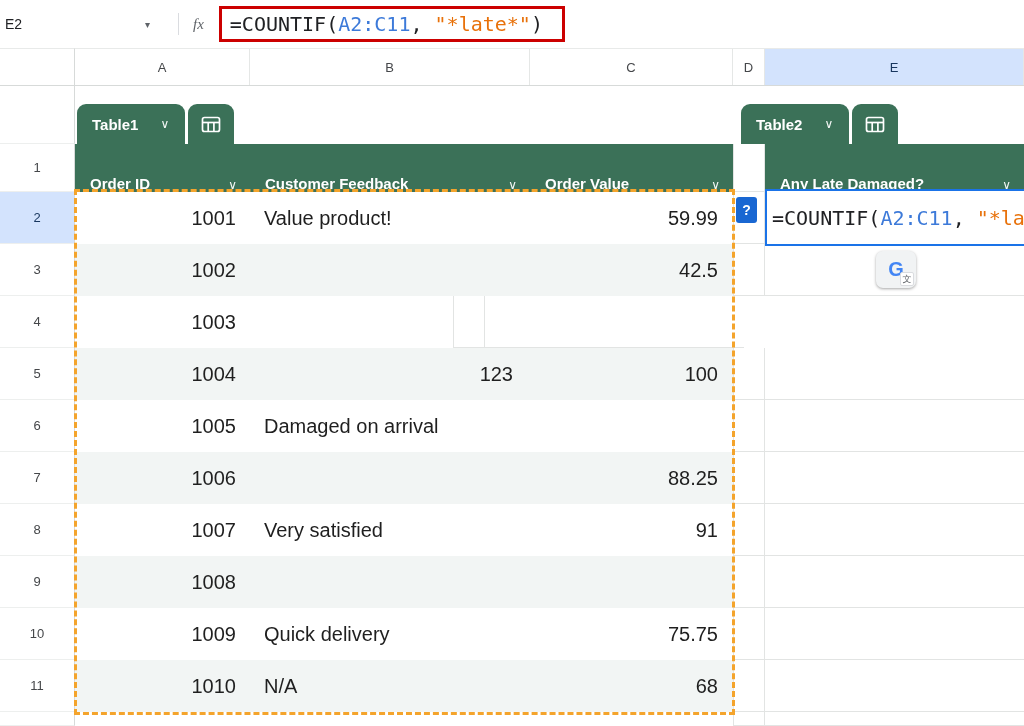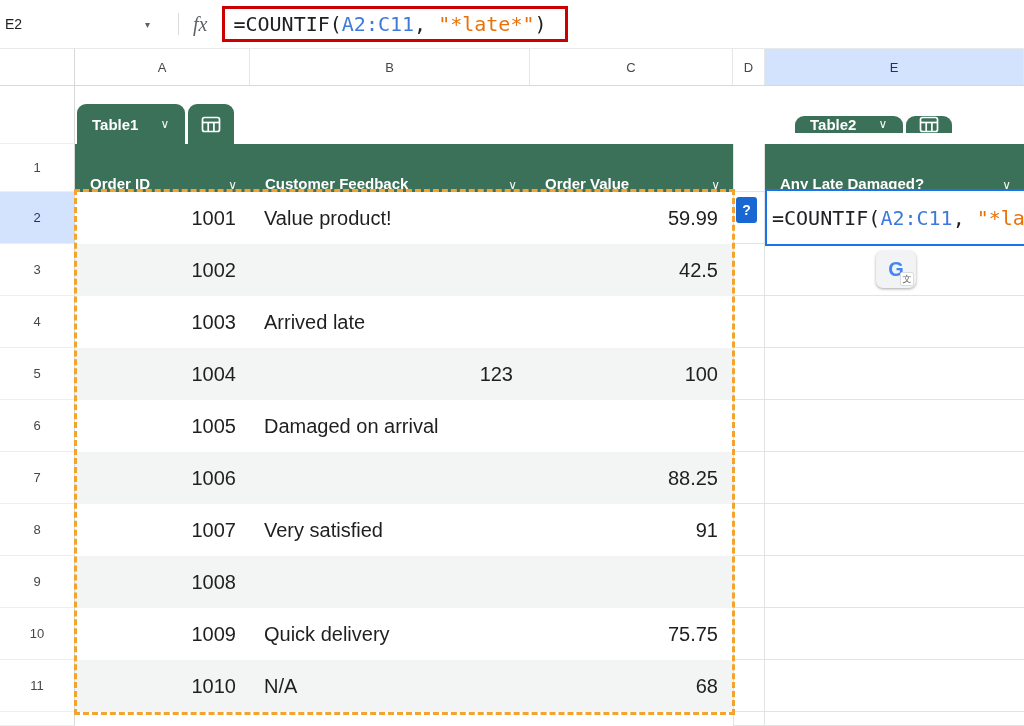--- a/index.html
+++ b/index.html
@@ -5,21 +5,21 @@
   *{margin:0;padding:0;box-sizing:border-box;}
   html,body{width:1024px;height:726px;overflow:hidden;background:#fff;
     font-family:"Liberation Sans",sans-serif;}
 
   
   .fbar{position:absolute;left:0;top:0;width:1024px;height:48px;display:flex;align-items:center;background:#fff;}
   .namebox{width:150px;padding-left:5px;display:flex;align-items:center;justify-content:space-between;
     font-size:14px;color:#202124;cursor:default;}
   .caret{font-size:10px;color:#5F6368;}
   .vdiv{width:1px;height:22px;background:#DADCE0;margin:0 14px 0 28px;}
-  .fx{font-style:italic;font-size:20px;color:#5F6368;font-family:"Liberation Serif",serif;margin-right:13px;}
+  .fx{font-style:italic;font-size:15px;color:#5F6368;font-family:"Liberation Serif",serif;margin-right:13px;}
   .fbox{margin-left:2px;width:346px;height:36px;border:3px solid var(--annotation_red,#C00000);
     display:flex;align-items:center;padding:0 8px;font-family:"DejaVu Sans Mono",monospace;
     font-size:20px;white-space:pre;overflow:hidden;}
 
   
   .corner{position:absolute;left:0;top:48px;width:75px;height:38px;background:#fff;
     border-top:1px solid #E8EAE9;border-bottom:1px solid #D7DAD9;border-right:1px solid #D7DAD9;}
   .colhdrs{position:absolute;left:75px;top:48px;width:949px;height:38px;display:flex;background:#fff;
     border-top:1px solid #E8EAE9;border-bottom:1px solid #D7DAD9;}
   .ch{display:flex;align-items:center;justify-content:center;font-size:13px;color:#45474A;
@@ -30,21 +30,21 @@
   
   .grid{position:absolute;left:0;top:86px;width:1024px;}
   .grow{display:flex;}
   .rh{width:75px;flex:none;display:flex;align-items:center;justify-content:center;font-size:13px;color:#45474A;
     background:#fff;border-right:1px solid #D7DAD9;border-bottom:1px solid #EDEFEE;}
   .rh.sel{background:var(--header_highlight,#D3E3FD);color:#18365E;}
 
   .chiprow{height:58px;}
   .chip-area{position:relative;width:949px;}
   .chip{position:absolute;bottom:0;display:flex;gap:3px;height:40px;}
-  .c1{left:2px;} .c2{left:720px;align-items:center;}
+  .c1{left:2px;} .c2{left:666px;}
   .chip-main{background:var(--table_green,#3B7158);color:#fff;font-weight:bold;font-size:15px;
     display:flex;align-items:center;padding:0 16px 0 15px;border-radius:9px 9px 0 0;cursor:pointer;}
   .chip-main .chev{margin-left:22px;}
   .chip-ic{background:var(--table_green,#3B7158);width:46px;border-radius:9px 9px 0 0;
     display:flex;align-items:center;justify-content:center;cursor:pointer;}
   .chev{font-size:12px;color:rgba(255,255,255,.95);font-weight:normal;}
 
   .hrow{height:48px;}
   .th{background:var(--table_green,#3B7158);color:#fff;font-weight:bold;font-size:15px;flex:none;
     display:flex;align-items:flex-end;justify-content:space-between;padding:0 13px 0 15px;}
@@ -169,21 +169,20 @@
     <div class="rh">3</div>
     <div class="cell ca">1002</div>
     <div class="cell cb"></div>
     <div class="cell cc">42.5</div>
     <div class="cell cd"></div>
     <div class="cell ce"></div>
   </div>
   <div class="grow drow">
     <div class="rh">4</div>
     <div class="cell ca">1003</div>
-    <div class="cell cb">Arrived late</div>
     <div class="cell cc"></div>
     <div class="cell cd"></div>
     <div class="cell ce"></div>
   </div>
   <div class="grow drow band">
     <div class="rh">5</div>
     <div class="cell ca">1004</div>
     <div class="cell cb num">123</div>
     <div class="cell cc">100</div>
     <div class="cell cd"></div>

